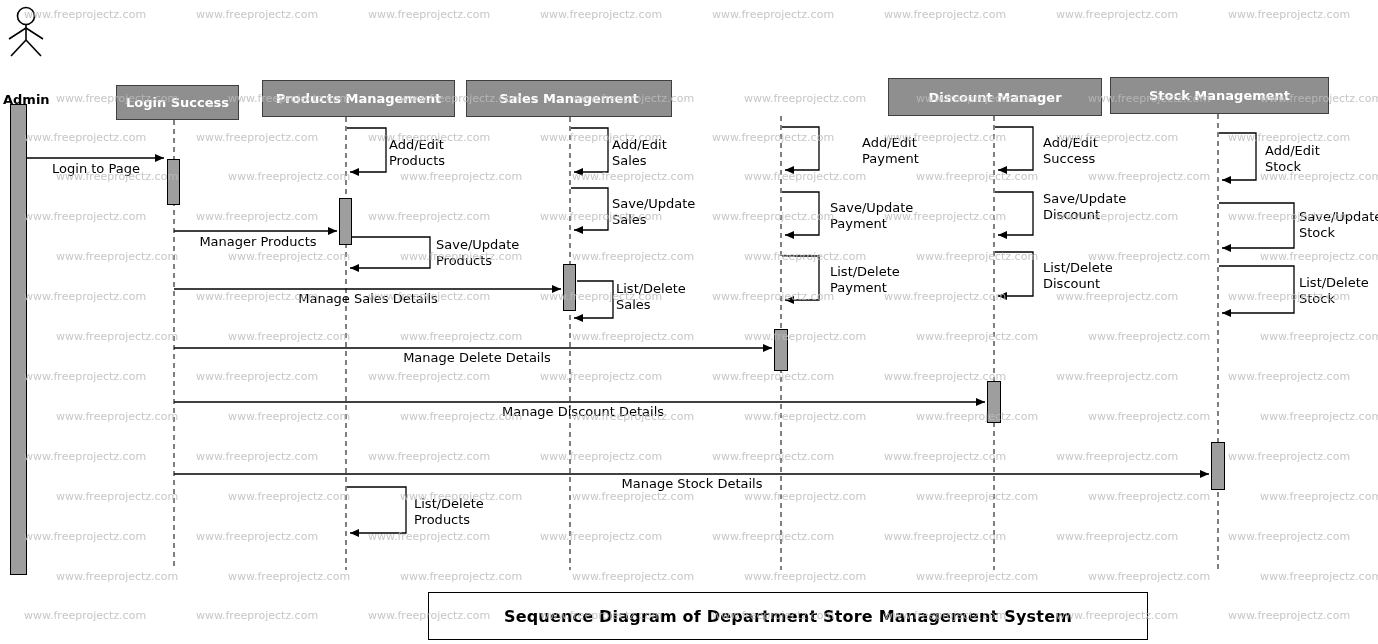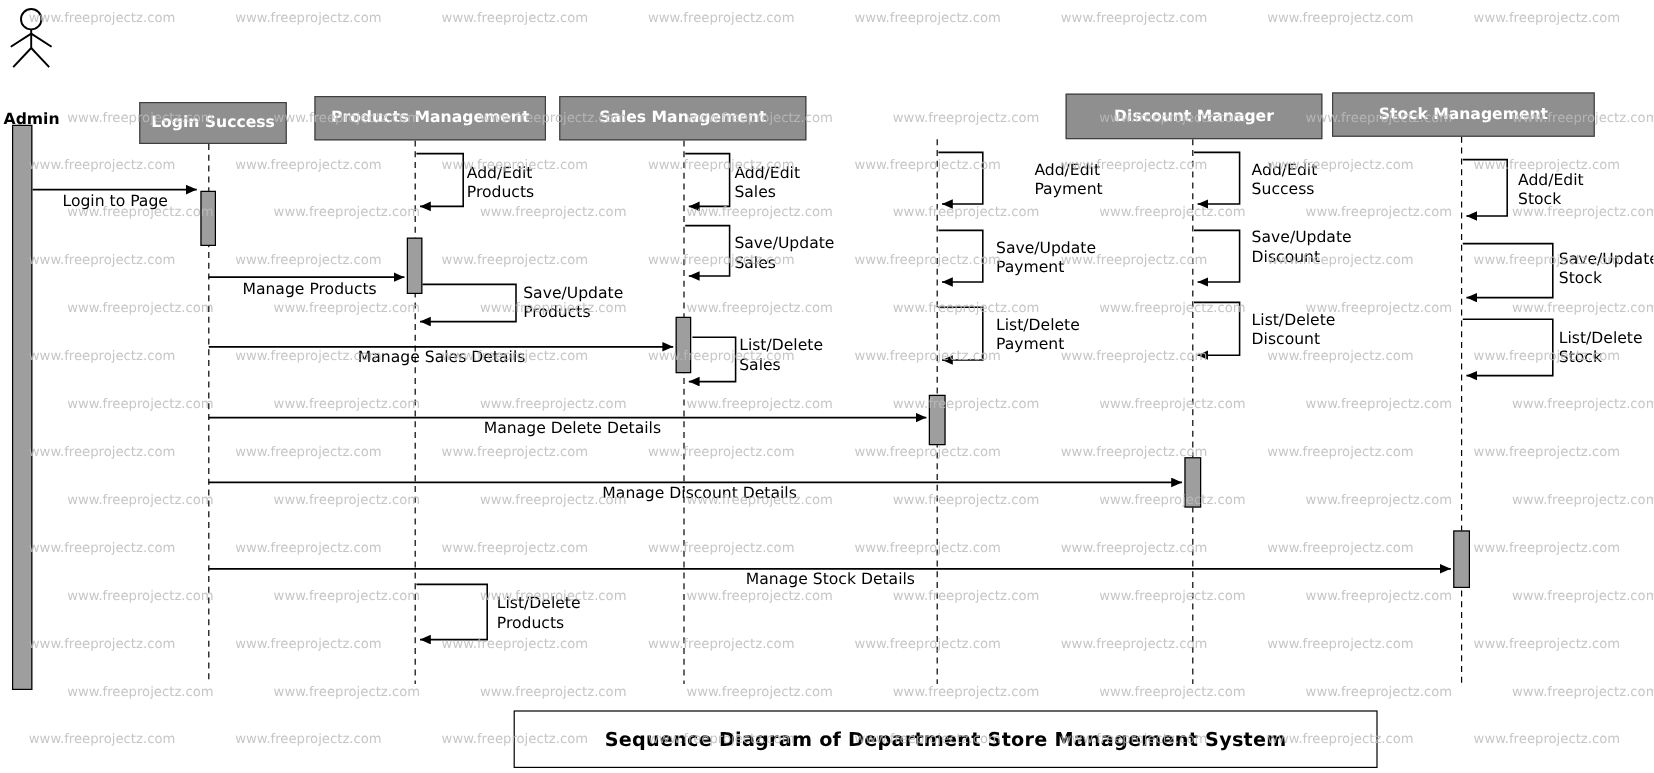--- a/index.html
+++ b/index.html
@@ -98,21 +98,21 @@
   <div class="header-box" style="left:1110px;top:77px;width:219px;height:37px">Stock Management</div>
 
   <div class="activation" style="left:167px;top:159px;width:13px;height:46px"></div>
   <div class="activation" style="left:339px;top:198px;width:13px;height:47px"></div>
   <div class="activation" style="left:563px;top:264px;width:13px;height:47px"></div>
   <div class="activation" style="left:774px;top:329px;width:14px;height:42px"></div>
   <div class="activation" style="left:987px;top:381px;width:14px;height:42px"></div>
   <div class="activation" style="left:1211px;top:442px;width:14px;height:48px"></div>
 
   <div class="msg-label" style="left:96px;top:161px">Login to Page</div>
-  <div class="msg-label" style="left:258px;top:234px">Manage Products</div>
+  <div class="msg-label" style="left:258px;top:234px">Manager Products</div>
   <div class="msg-label" style="left:368px;top:291px">Manage Sales Details</div>
   <div class="msg-label" style="left:477px;top:350px">Manage Delete Details</div>
   <div class="msg-label" style="left:583px;top:404px">Manage Discount Details</div>
   <div class="msg-label" style="left:692px;top:476px">Manage Stock Details</div>
 
   <div class="self-label" style="left:389px;top:137px;width:72px">Add/Edit Products</div>
   <div class="self-label" style="left:436px;top:237px;width:95px">Save/Update Products</div>
   <div class="self-label" style="left:414px;top:496px;width:85px">List/Delete Products</div>
 
   <div class="self-label" style="left:612px;top:137px;width:72px">Add/Edit Sales</div>

